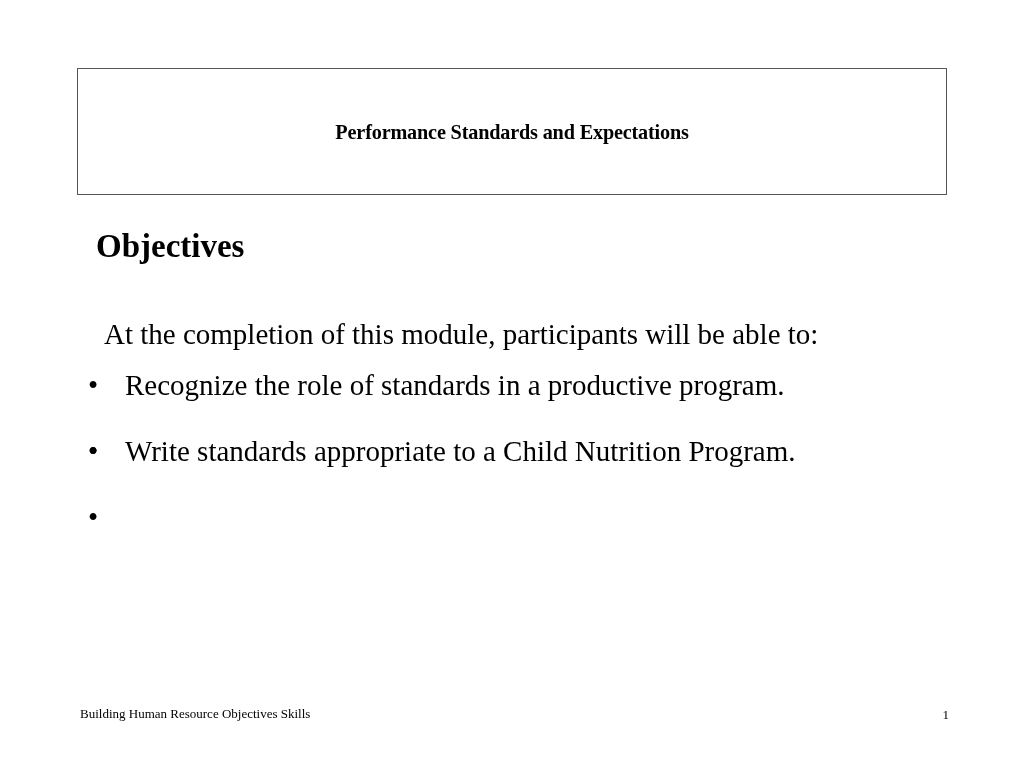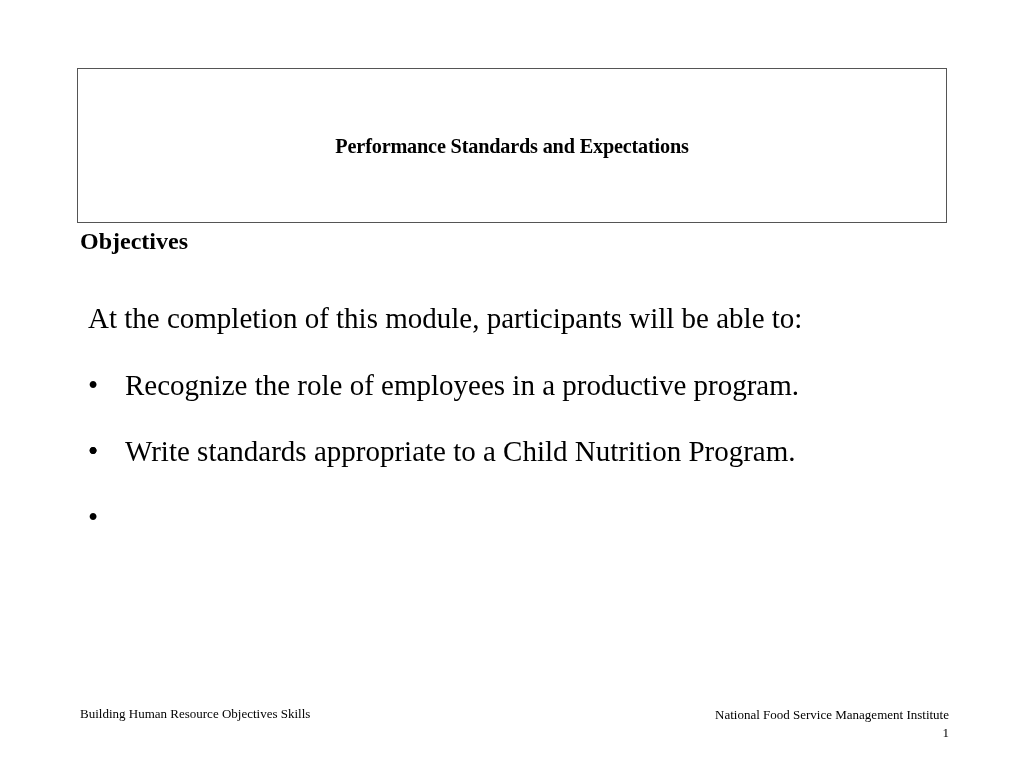--- a/index.html
+++ b/index.html
@@ -1,41 +1,40 @@
 <!DOCTYPE html>
 <html><head>
 <meta charset="utf-8">
 <style>
   html, body { margin: 0; padding: 0; }
   body { width: 1024px; height: 768px; background: #ffffff; position: relative; overflow: hidden; font-family: "Liberation Serif", "DejaVu Serif", serif; color: #000; }
-  .title-box { position: absolute; left: 77px; top: 68px; width: 870px; height: 155px; border: 1px solid #555; box-sizing: border-box; display: flex; align-items: center; justify-content: center; }
+  .title-box { position: absolute; left: 77px; top: 68px; width: 870px; height: 127px; border: 1px solid #555; box-sizing: border-box; display: flex; align-items: center; justify-content: center; }
   .title-box h1 { margin: 0; font-size: 22px; font-weight: bold; transform: scaleX(0.92); letter-spacing: -0.2px; }
-  .heading { position: absolute; left: 80px; top: 228px; font-size: 24px; font-weight: bold; margin: 0; }
-  .intro { position: absolute; left: 88px; top: 302px; font-size: 29px; margin: 0; }
+  .heading { position: absolute; left: 96px; top: 228px; font-size: 33px; font-weight: bold; margin: 0; }
+  .intro { position: absolute; left: 88px; top: 302px; font-size: 29px; margin: 16px; }
   ul.bullets { position: absolute; left: 88px; top: 368px; margin: 0; padding: 0; list-style: none; width: 860px; }
   ul.bullets li { position: relative; padding-left: 37px; font-size: 29px; line-height: 34px; margin-bottom: 32px; }
   ul.bullets li .dot { position: absolute; left: 0; top: 0; }
   .footer-left { position: absolute; left: 80px; top: 706px; font-size: 13px; }
   .footer-right { position: absolute; right: 75px; top: 706px; font-size: 13px; text-align: right; line-height: 18px; }
 </style>
 </head>
 <body>
 
 <div class="title-box">
   <h1>Performance Standards and Expectations</h1>
 </div>
 
 <h2 class="heading">Objectives</h2>
 
 <p class="intro">At the completion of this module, participants will be able to:</p>
 
 <ul class="bullets">
-  <li><span class="dot">•</span><span>Recognize the role of employees in a productive program.</span></li>
+  <li><span class="dot">•</span><span>Recognize the role of standards in a productive program.</span></li>
   <li><span class="dot">•</span></li>
   <li><span class="dot">•</span><span>Write standards appropriate to a Child Nutrition Program.</span></li>
   <li><span class="dot">•</span></li>
 </ul>
 
 <div class="footer-left">Building Human Resource Objectives Skills</div>
 <div class="footer-right">
-  <div>National Food Service Management Institute</div>
   <div>1</div>
 </div>
 
 </body></html>

